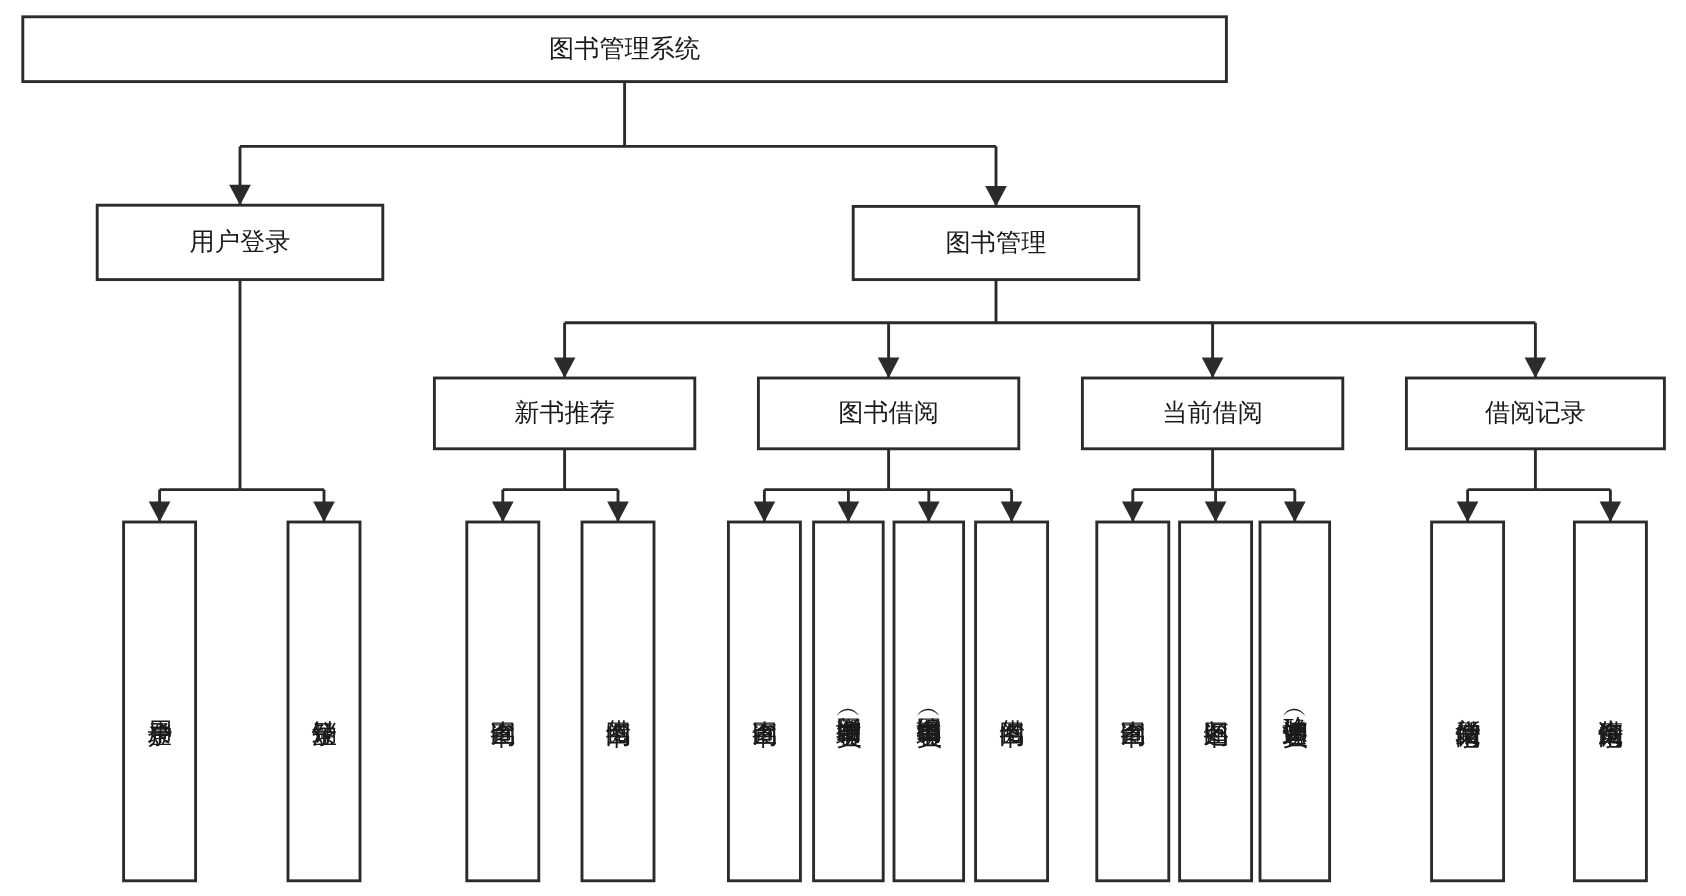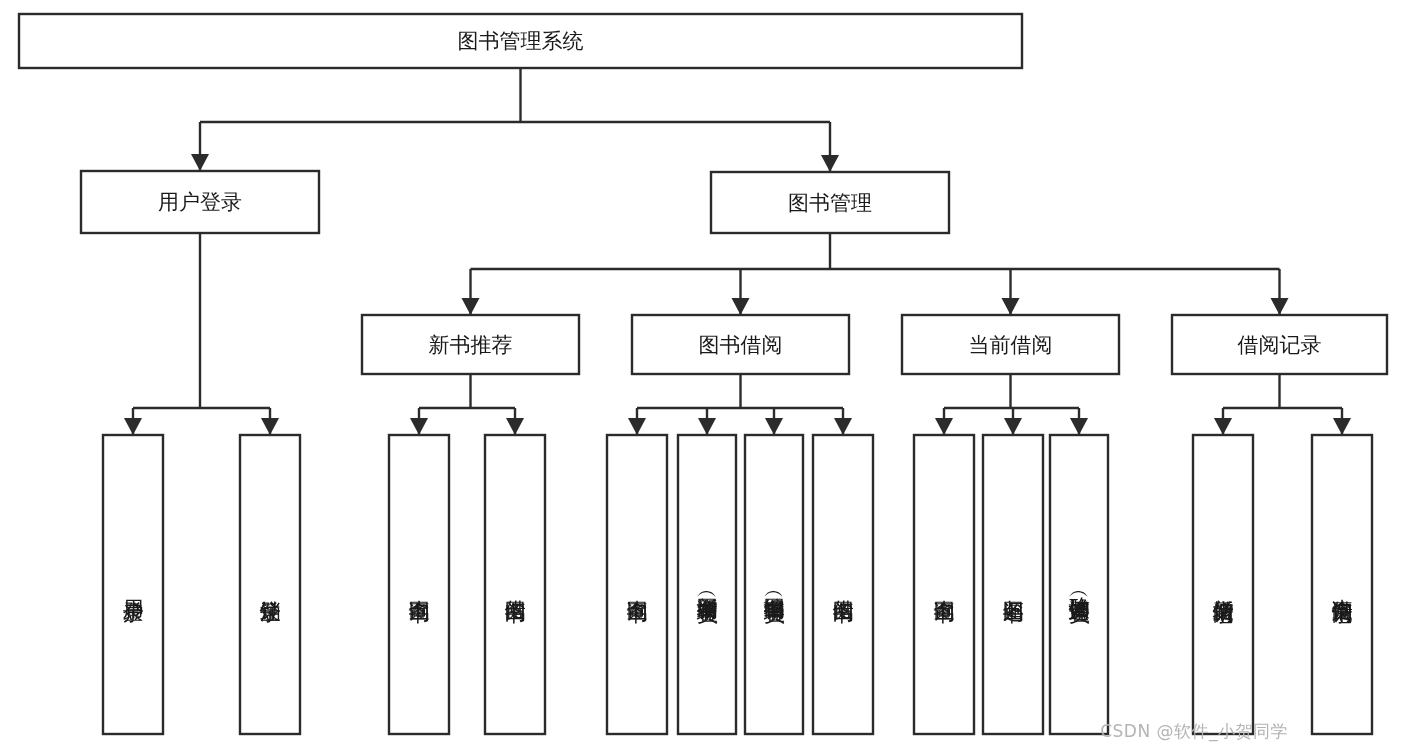--- a/index.html
+++ b/index.html
@@ -242,15 +242,14 @@
         <div class="vlabel">确认归还（管理员）</div>
       </div>
       <div class="vlabel-wrap" style="left: 1193px; top: 435px; width: 60px; height: 299px;">
         <div class="vlabel">新增借阅记录</div>
       </div>
       <div class="vlabel-wrap" style="left: 1312px; top: 435px; width: 60px; height: 299px;">
         <div class="vlabel">查询借阅记录</div>
       </div>
     </div>
 
-  <div class="watermark">CSDN @软件_小贺同学</div>
 
 </div>
 
 </body></html>

